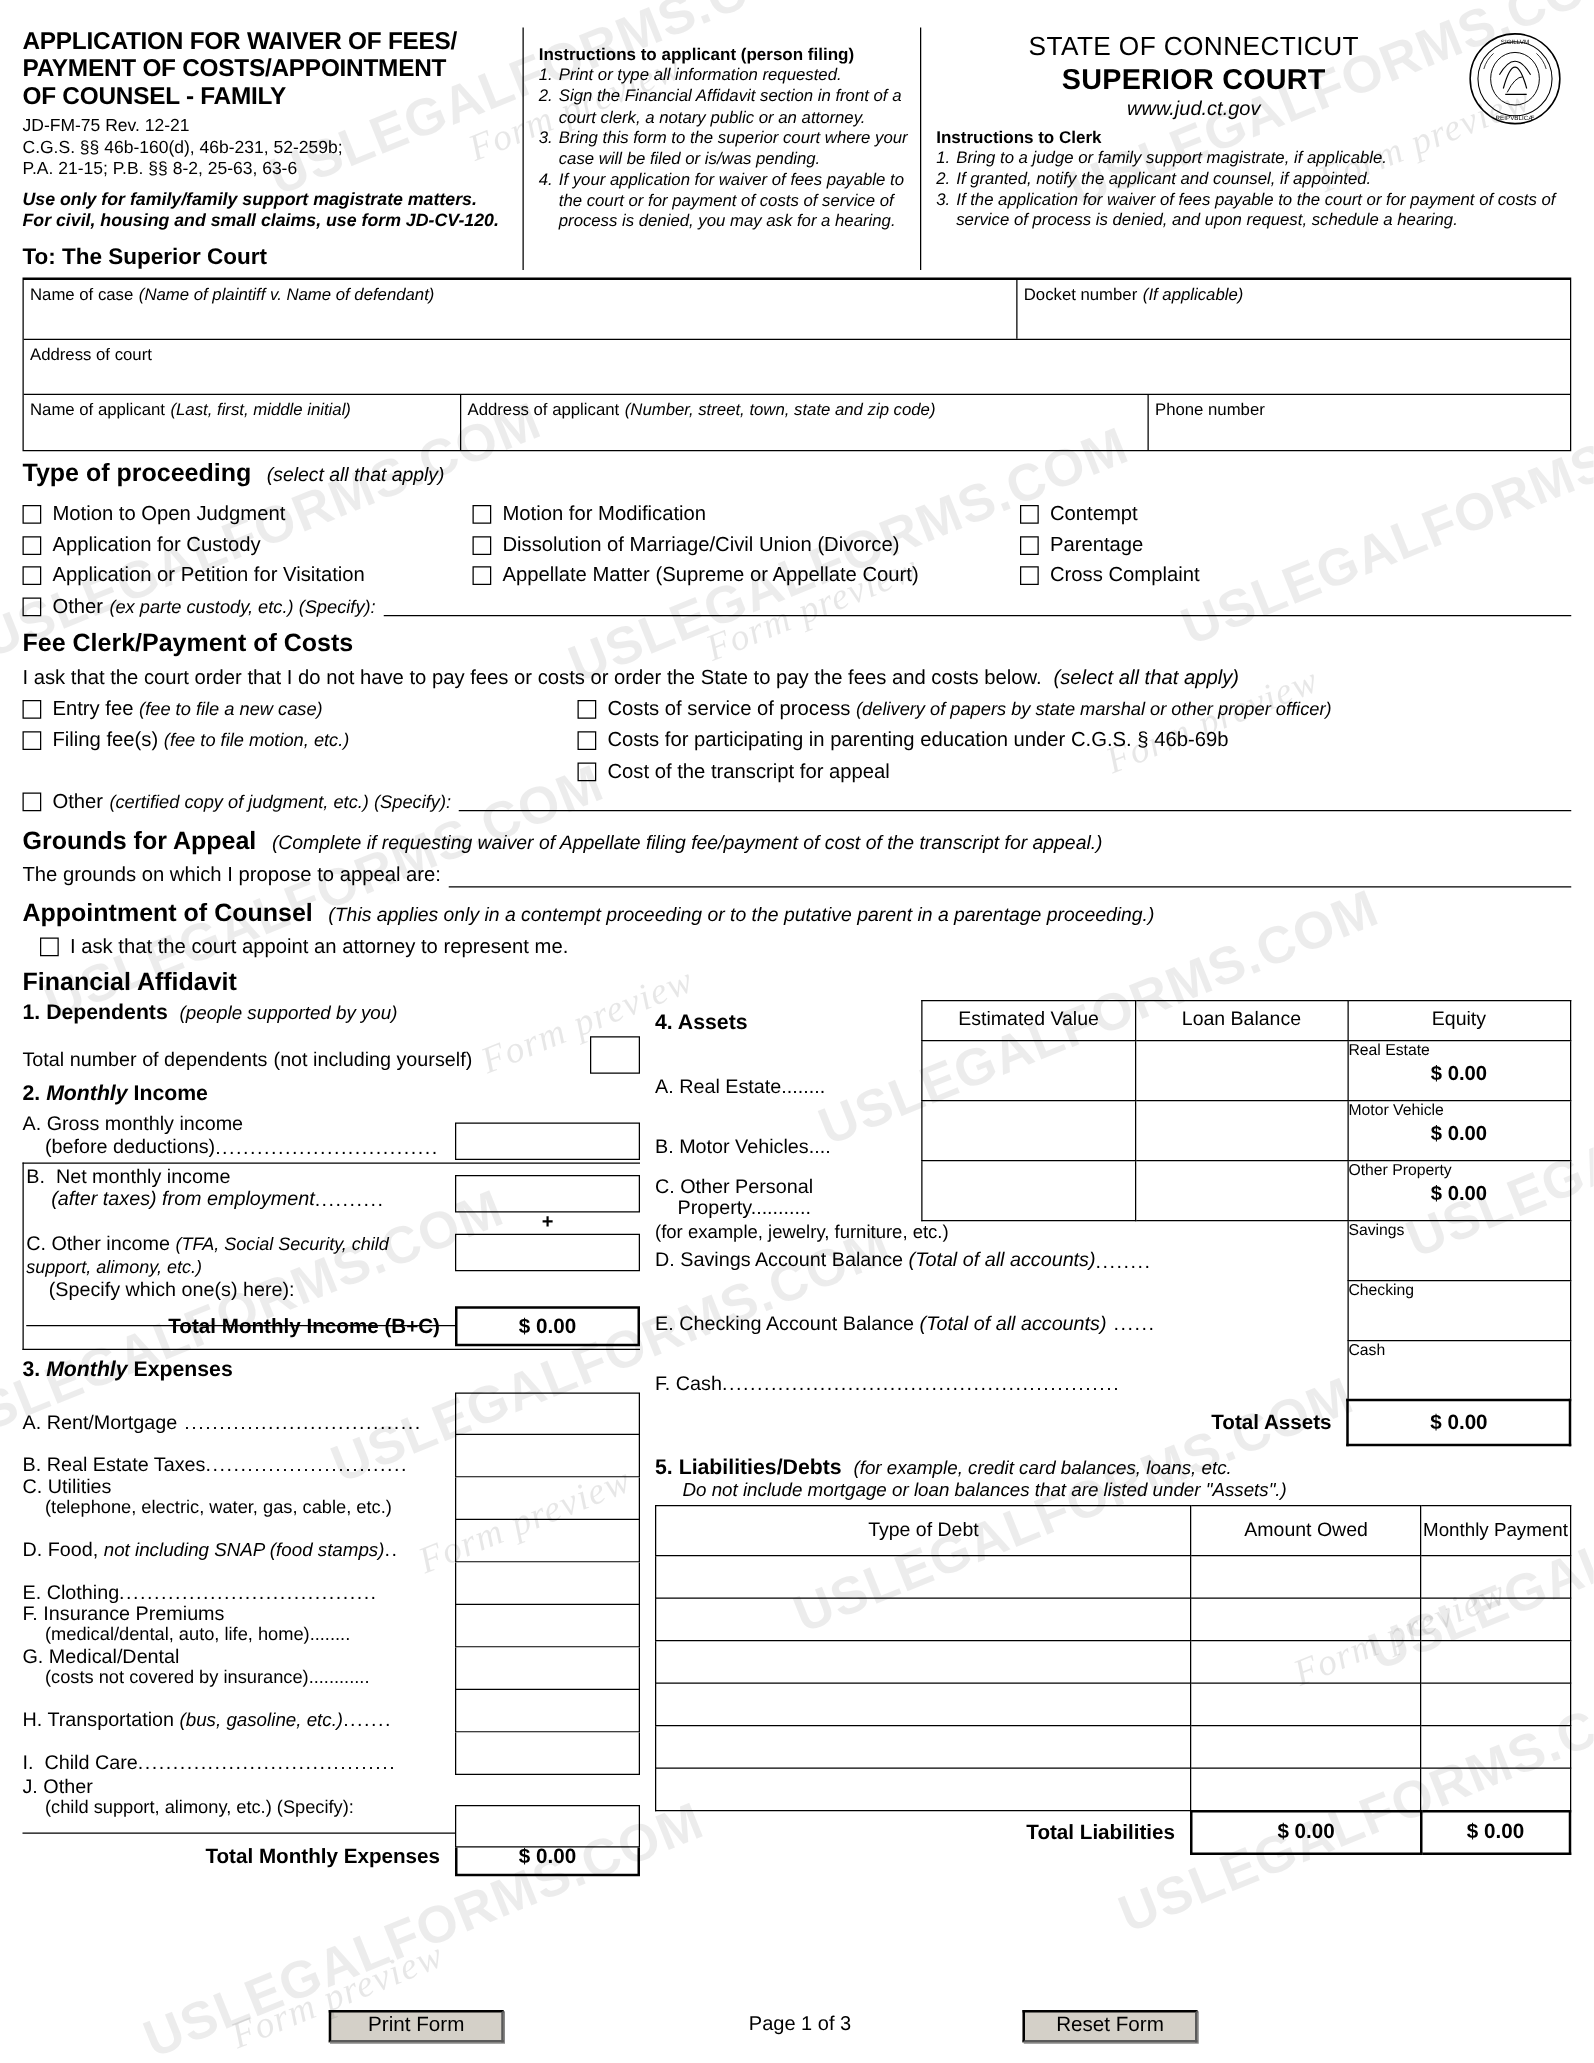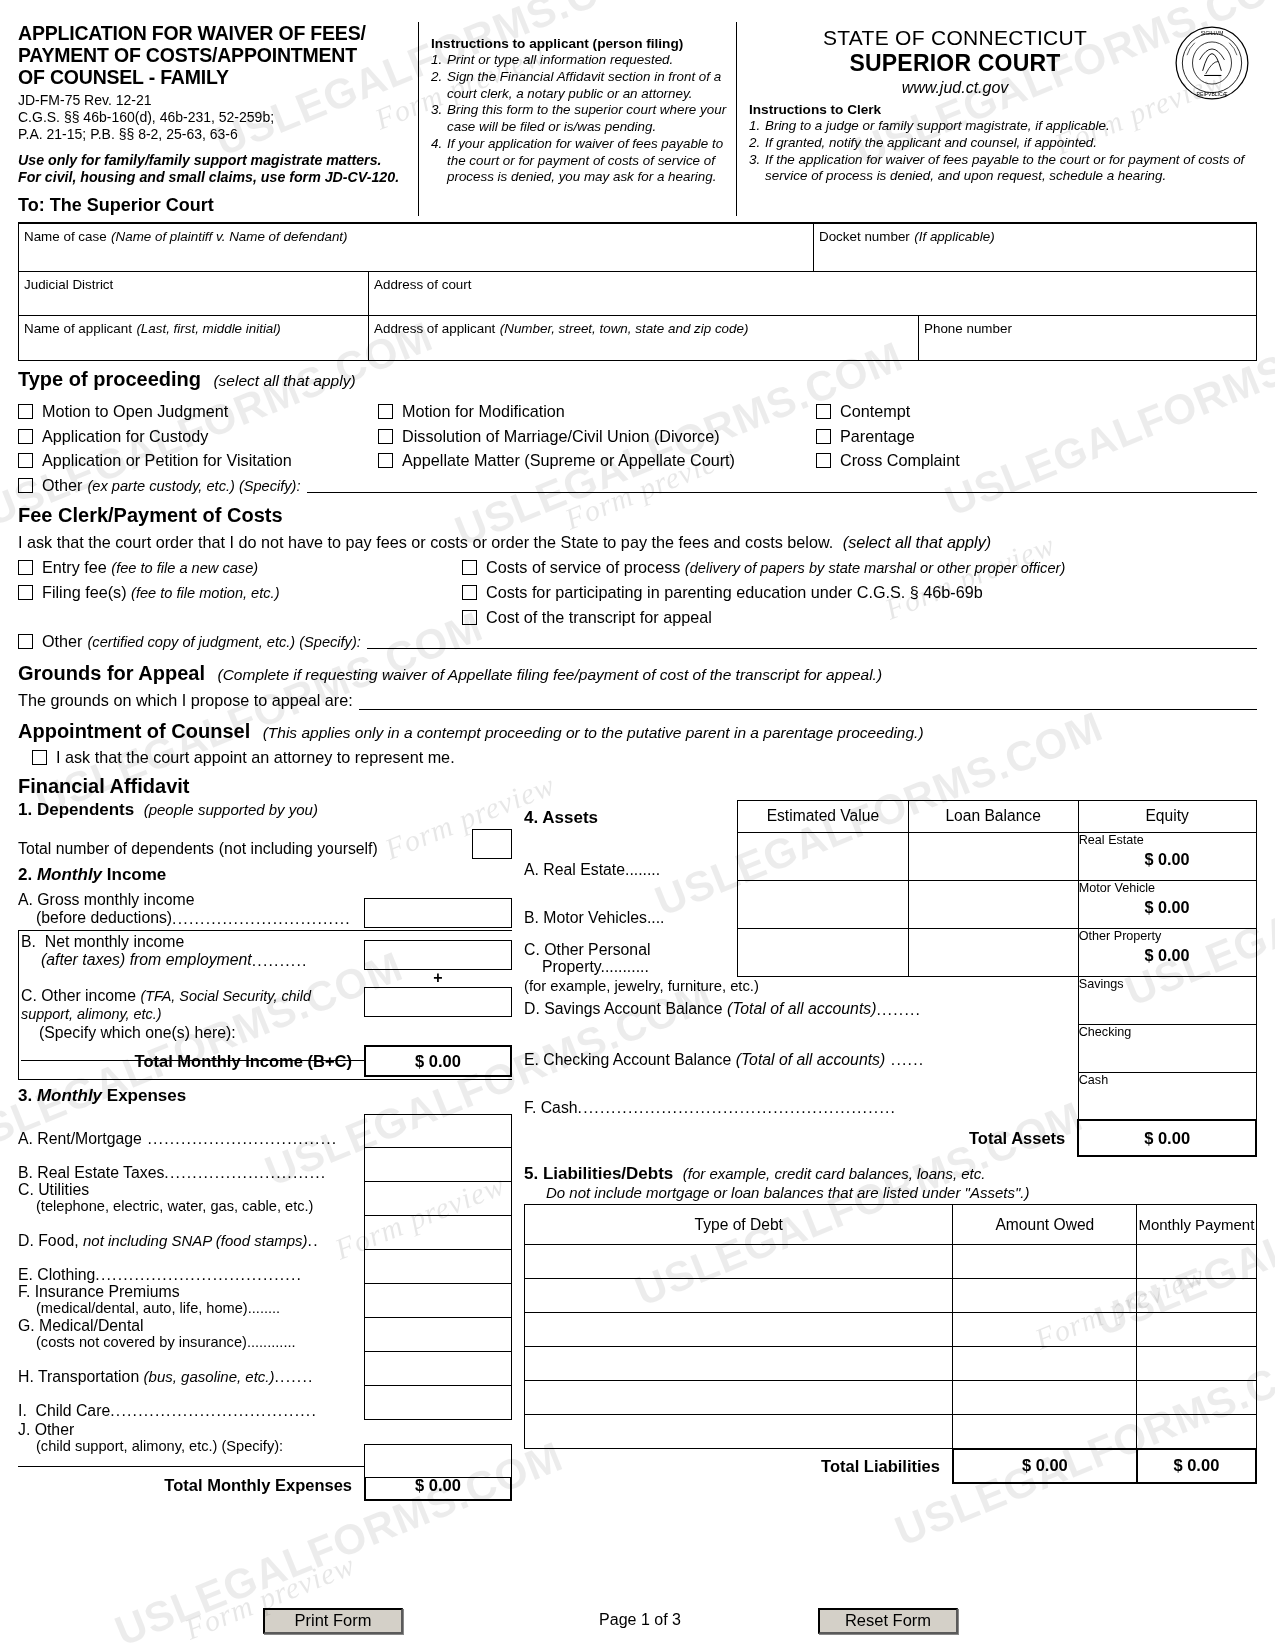--- a/index.html
+++ b/index.html
@@ -233,23 +233,20 @@
       <div class="cell" style="width:795px;">
         <span class="cap">Name of case</span>
         <span class="cap"><i>(Name of plaintiff v. Name of defendant)</i></span>
       </div>
       <div class="cell" style="flex:1;">
         <span class="cap">Docket number</span>
         <span class="cap"><i>(If applicable)</i></span>
       </div>
     </div>
     <div class="info-row h2r">
-      <div class="cell" style="width:350px;">
-        <span class="cap">Judicial District</span>
-      </div>
       <div class="cell" style="flex:1;">
         <span class="cap">Address of court</span>
       </div>
     </div>
     <div class="info-row h2r">
       <div class="cell" style="width:350px;">
         <span class="cap">Name of applicant</span>
         <span class="cap"><i>(Last, first, middle initial)</i></span>
       </div>
       <div class="cell" style="width:550px;">

